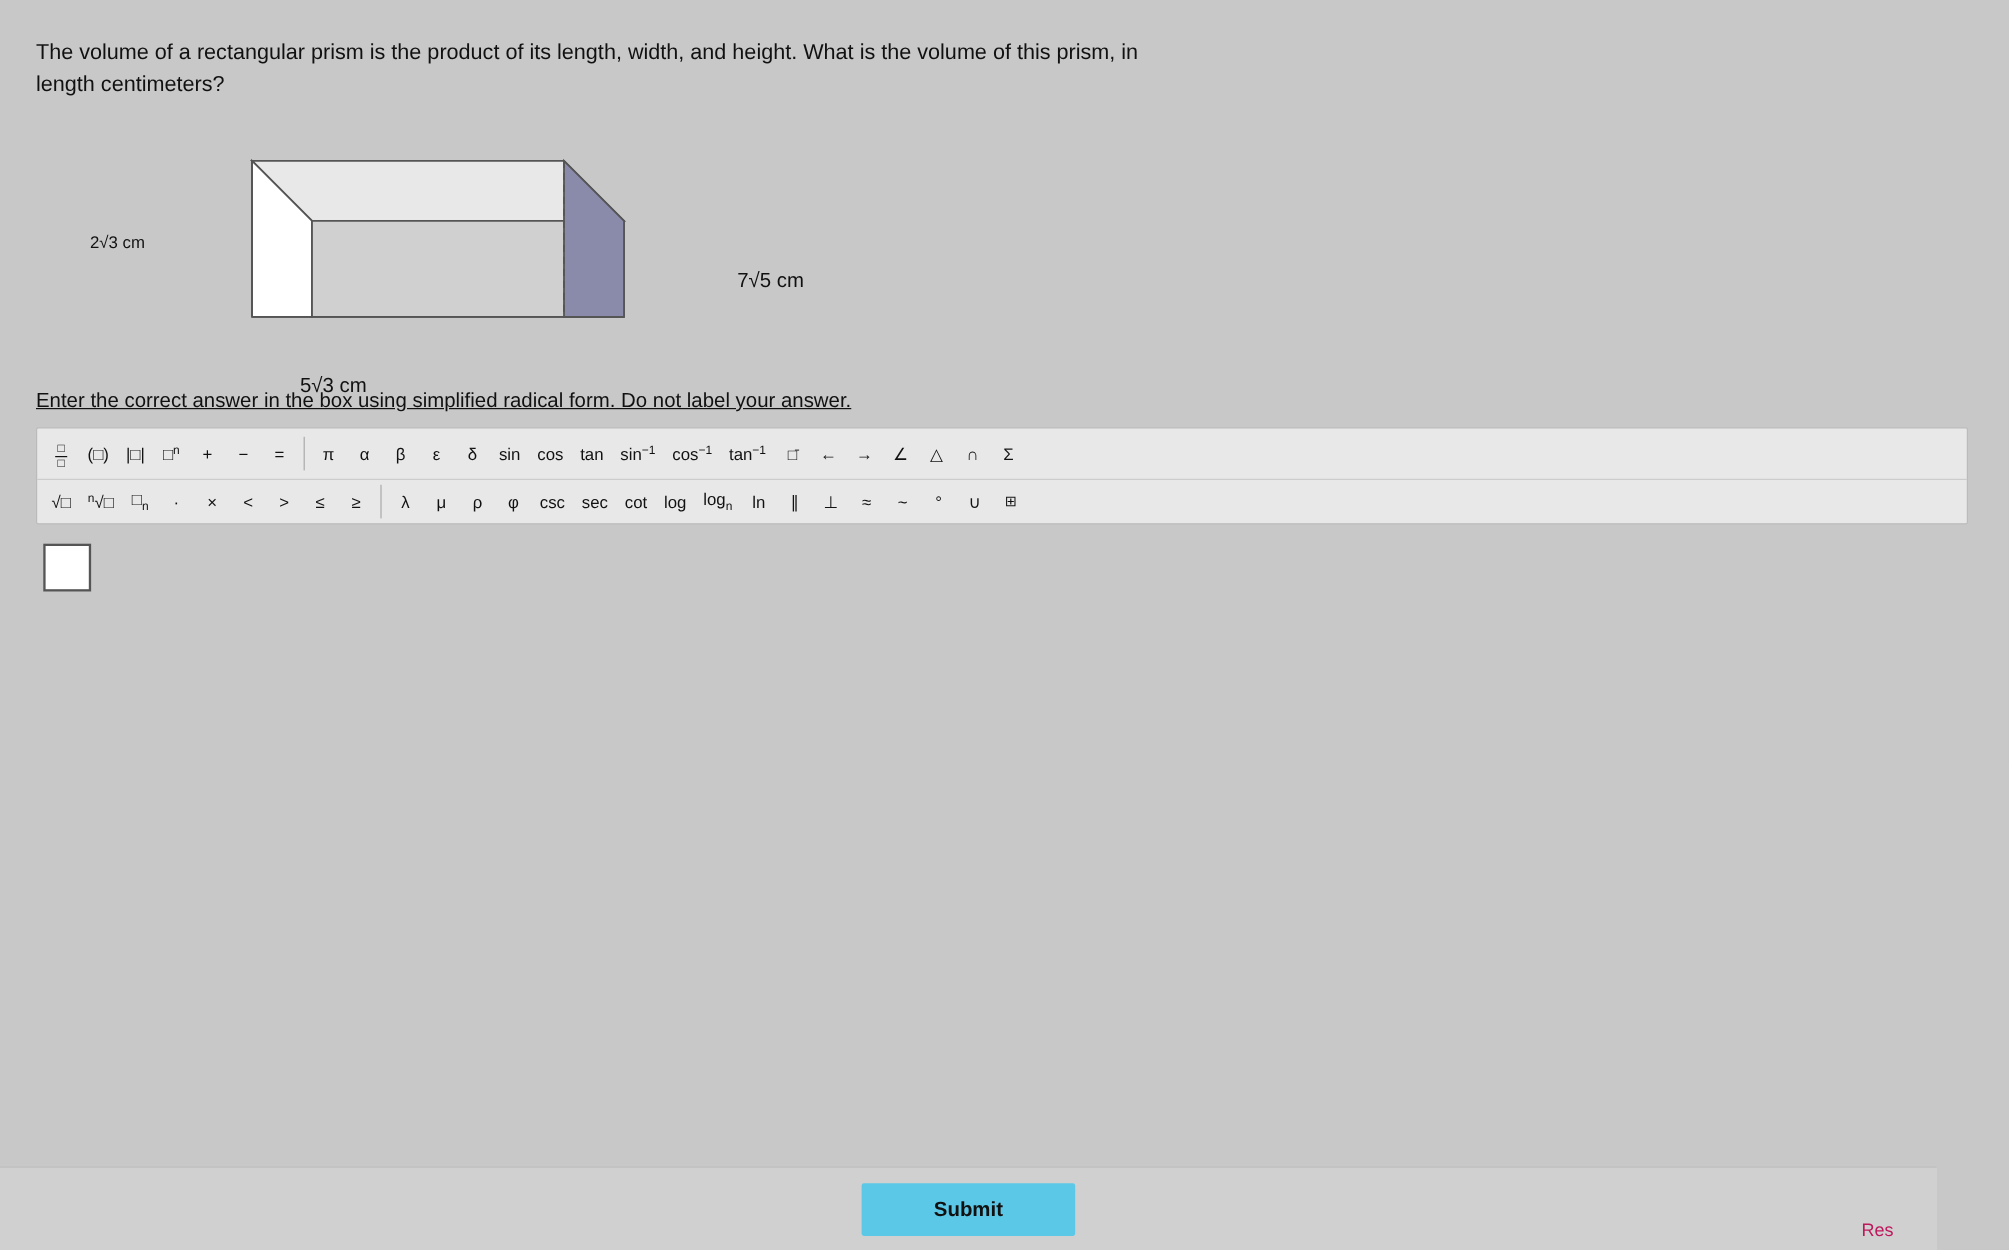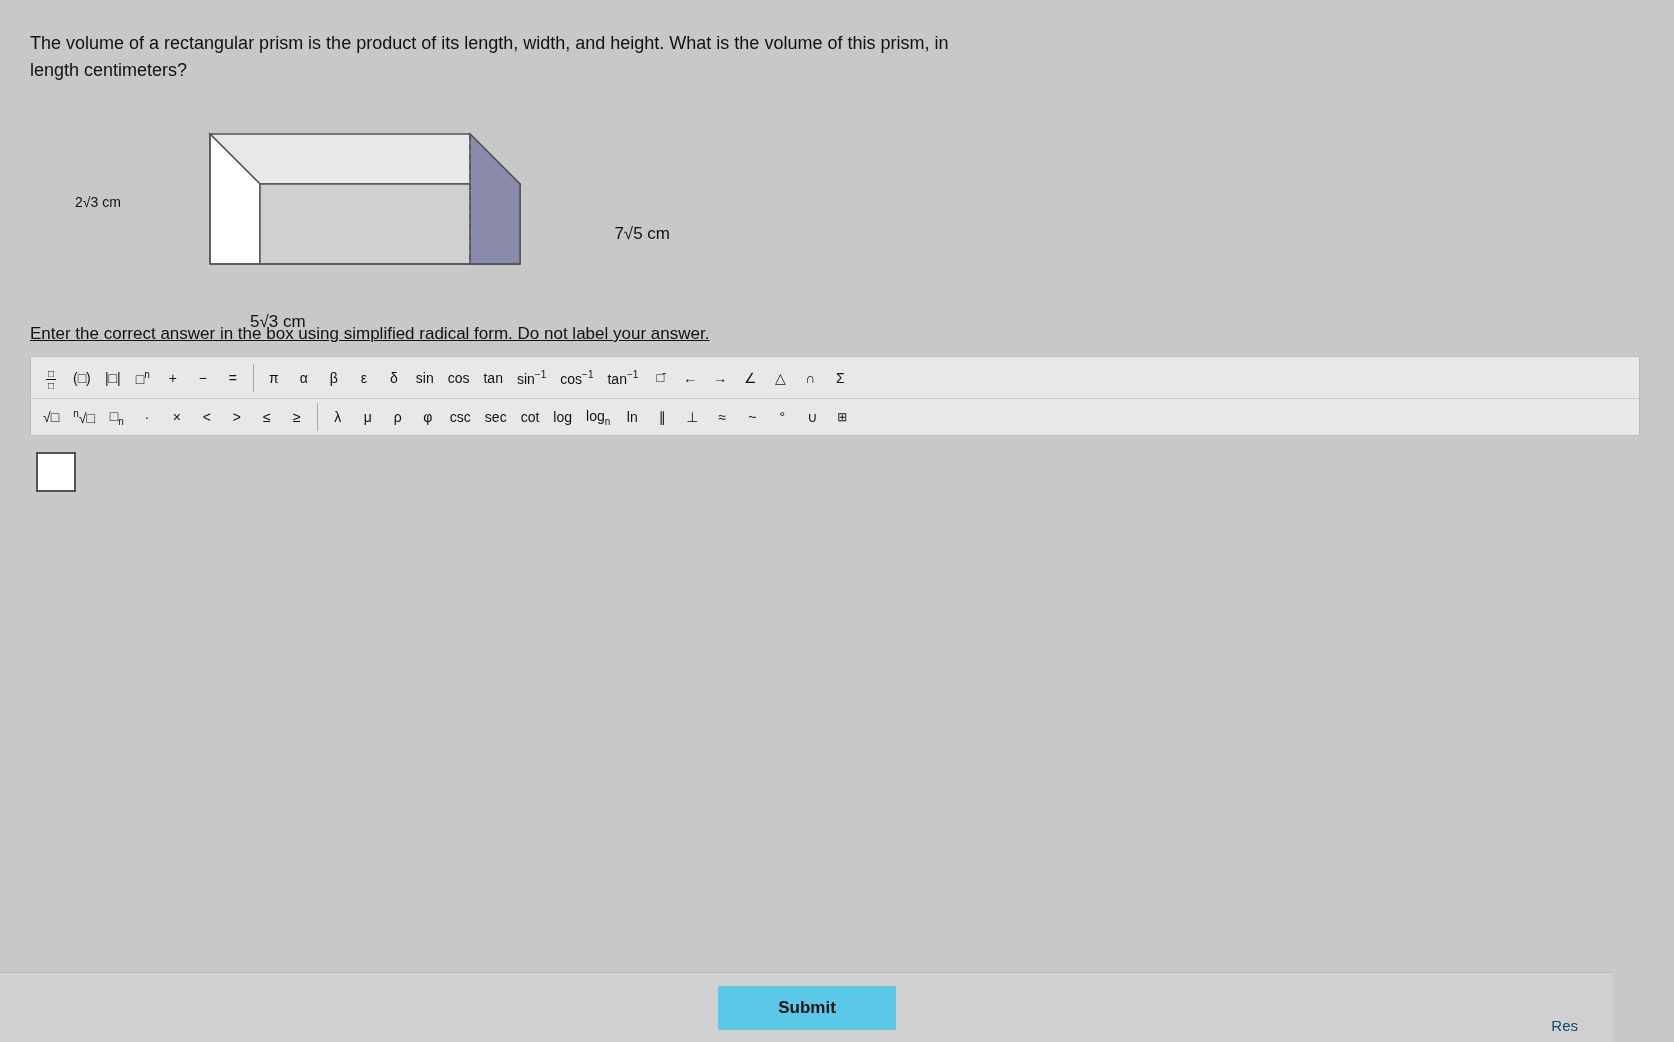--- a/index.html
+++ b/index.html
@@ -144,21 +144,21 @@
       padding: 12px 60px;
       cursor: pointer;
       border-radius: 2px;
     }
     .reset-btn {
       position: absolute;
       right: 20px;
       background: #d0d0d0;
       border: none;
       font-size: 15px;
-      color: #0c4a6e;
+      color: #be185d;
       cursor: pointer;
       padding: 8px 16px;
       margin-top: 36px;
     }
     sup { font-size: 10px; vertical-align: super; }
     sub { font-size: 10px; vertical-align: sub; }
   </style>
 </head>
 <body>
 

